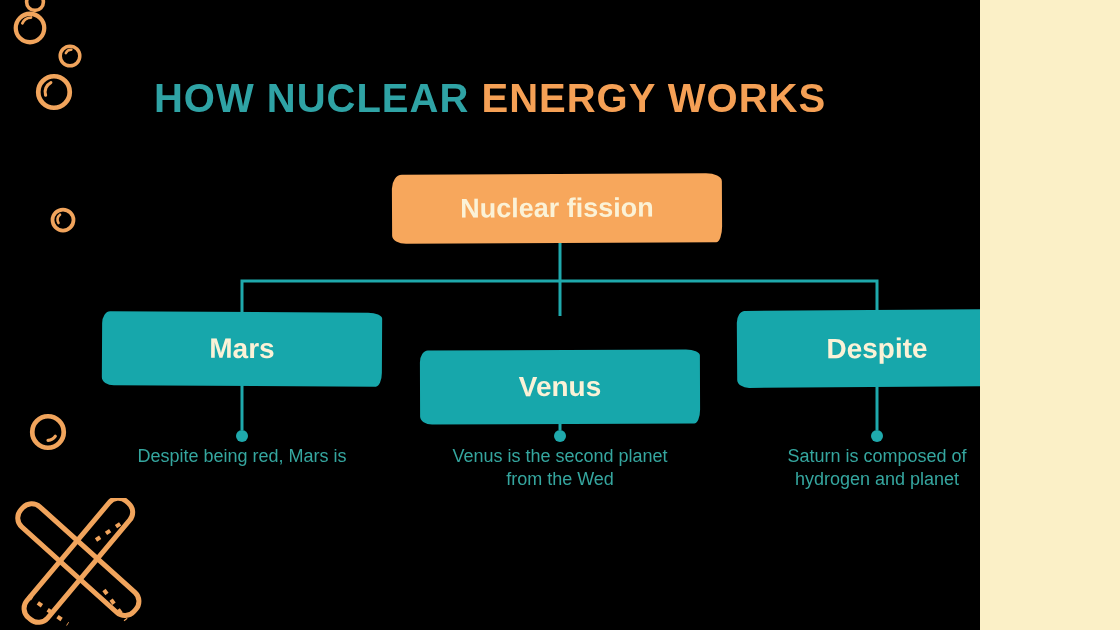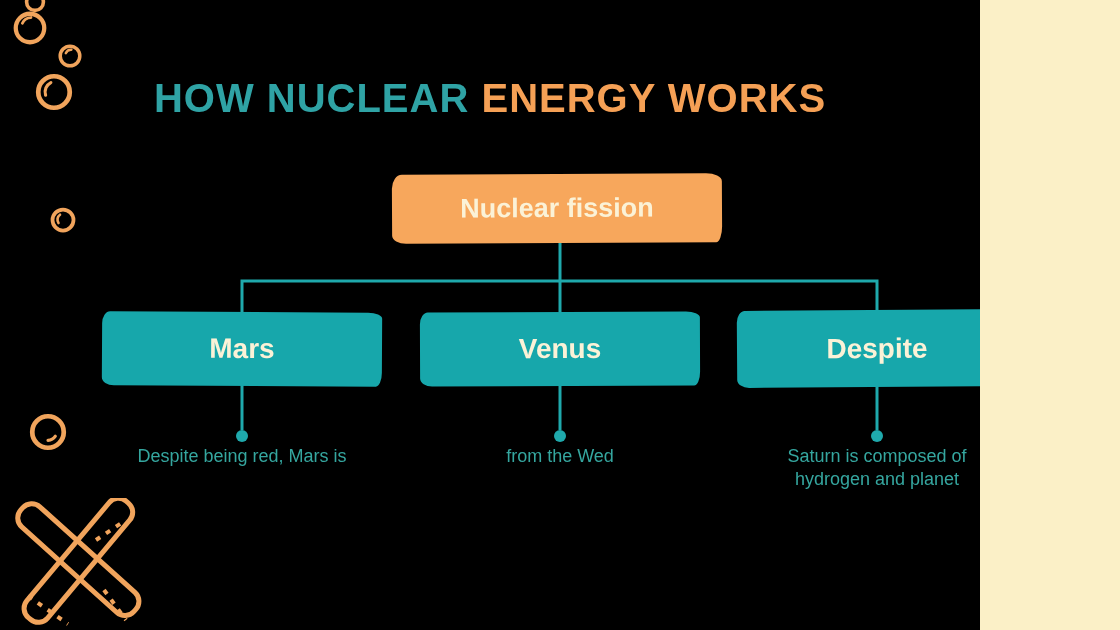--- a/index.html
+++ b/index.html
@@ -27,21 +27,21 @@
     background:#F7A75C; font-size:27px;
     border-radius:10px 16px 6px 14px / 14px 8px 16px 8px;
     transform:rotate(-0.3deg);
   }
   .child {
     width:280px; height:74px; top:312px;
     background:#17A7AB; font-size:28px;
     border-radius:8px 14px 6px 12px / 12px 6px 14px 8px;
   }
   .c0 { left:102px; transform:rotate(0.3deg); }
-  .c1 { left:420px; transform:rotate(-0.2deg); }
+  .c1 { left:420px; transform:rotate(-0.2deg);margin-top:38px; }
   .c2 { left:737px; top:310px; height:77px; transform:rotate(-0.4deg); }
   .desc {
     position:absolute; top:445px; width:340px; z-index:2;
     text-align:center; font-size:18px; line-height:1.28;
     color:#35A69F;
   }
   .desc div { white-space:nowrap; }
   .d0 { left:72px; }
   .d1 { left:390px; }
   .d2 { left:707px;text-align:center; }
@@ -136,20 +136,21 @@
     <span>Venus</span>
   </div>
   <div class="node child c2">
     <span>Despite</span>
   </div>
 
   <div class="desc d0">
     <div>Despite being red, Mars is</div>
   </div>
   <div class="desc d1">
+    <div>Venus is the second planet</div>
     <div>from the Wed</div>
   </div>
   <div class="desc d2">
     <div>Saturn is composed of</div>
     <div>hydrogen and planet</div>
   </div>
 
 </div>
 
 </body></html>

